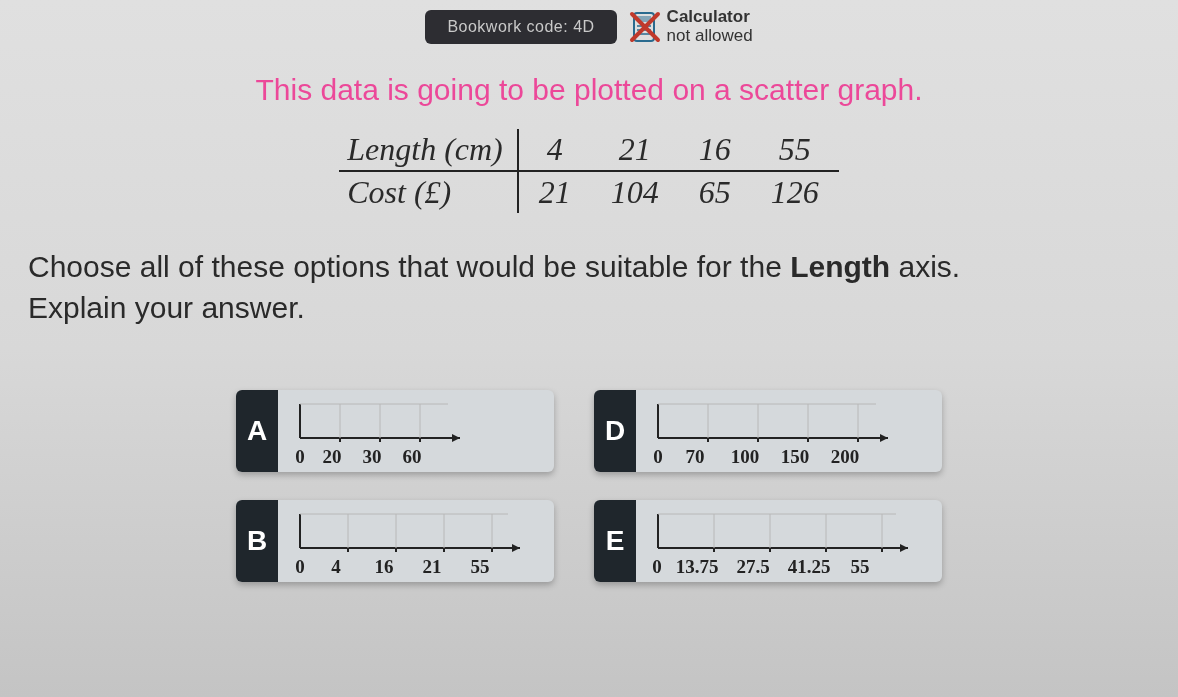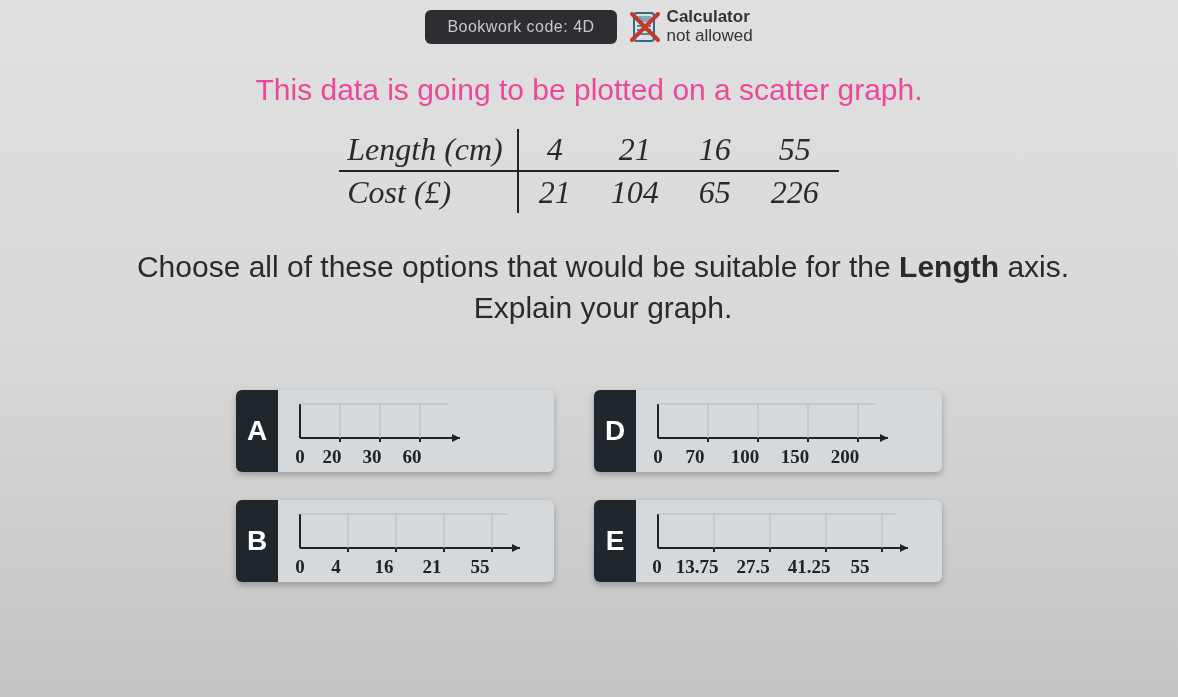--- a/index.html
+++ b/index.html
@@ -56,21 +56,21 @@
   .data-table td { padding: 2px 20px; text-align: center; font-style: italic; }
   .data-table tr:first-child td { border-bottom: 2px solid #222; }
   .data-table td:first-child {
     border-right: 2px solid #222;
     text-align: left;
     padding-right: 14px;
     padding-left: 8px;
   }
   
   .question {
-    text-align: center;
+    text-align: left;
     font-size: 30px;
     margin-top: 34px;
     line-height: 1.35;
     margin-left: 28px;
   }
   .question b { font-weight: 700; }
   
   .options-grid {
     display: grid;
     grid-template-columns: repeat(2, auto);
@@ -146,28 +146,28 @@
     <td>4</td>
     <td>21</td>
     <td>16</td>
     <td>55</td>
   </tr>
   <tr>
     <td>Cost (£)</td>
     <td>21</td>
     <td>104</td>
     <td>65</td>
-    <td>226</td>
+    <td>126</td>
   </tr>
 </tbody>
   </table>
 
 <div class="question">
   <span>Choose all of these options that would be suitable for the </span><b>Length</b><span> axis.</span><br>
-  <span>Explain your graph.</span>
+  <span>Explain your answer.</span>
 </div>
 
 <div class="options-grid">
 
   <div class="option">
     <div class="option-letter">A</div>
     <div class="axis-area" style="min-width:230px">
       <svg class="axis-svg" width="190" height="48">
         <line x1="12" y1="6" x2="12" y2="40" stroke="#222" stroke-width="2"></line>
         <line x1="12" y1="40" x2="172" y2="40" stroke="#222" stroke-width="2"></line>

